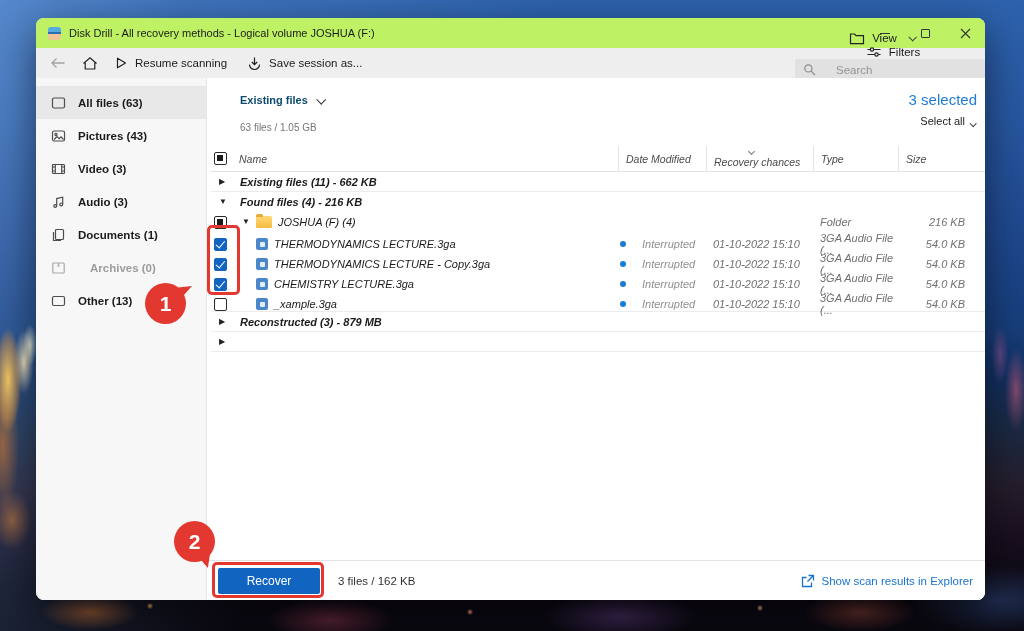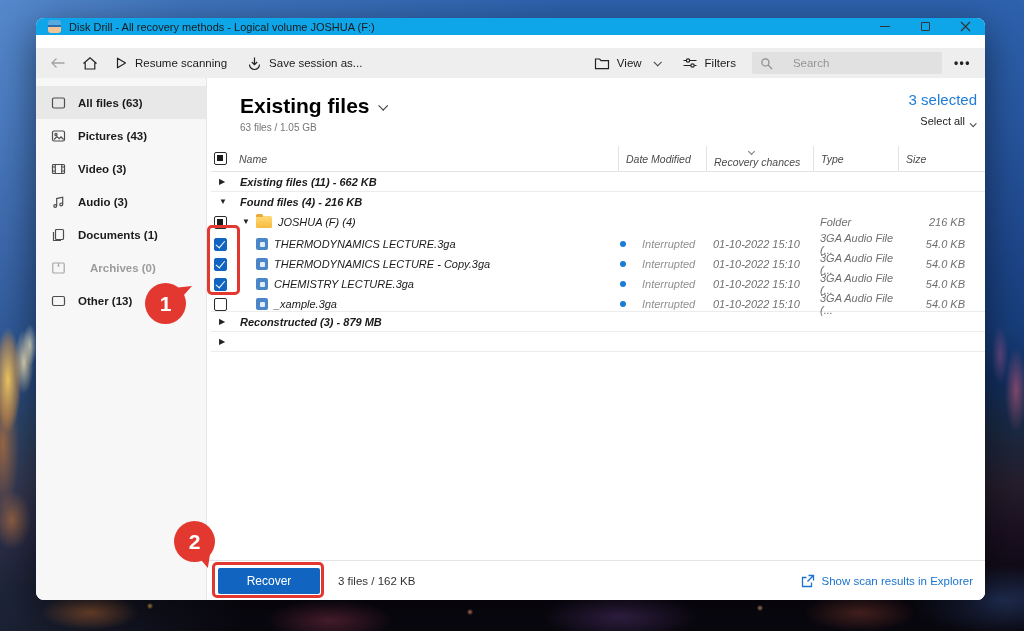--- a/index.html
+++ b/index.html
@@ -26,39 +26,39 @@
       radial-gradient(4px 4px at 760px 608px, rgba(255,190,140,.9), transparent 80%),
       linear-gradient(118deg, rgba(125,175,235,.5) 0%, rgba(110,160,225,.28) 14%, rgba(40,80,150,0) 42%),
       linear-gradient(180deg, #2d62ad 0%, #27559e 20%, #1e478c 38%, #173d7a 52%, #122f60 60%, #1a2942 68%, #251d2c 77%, #190f20 85%, #0c0913 93%, #0a0810 100%);
   }
 
   
   #win { position:absolute; left:36px; top:18px; width:949px; height:582px; background:#fff;
          border-radius:8px; overflow:hidden; box-shadow:0 12px 38px rgba(0,0,0,.5); }
 
   
-  #titlebar { position:absolute; left:0; top:0; right:0; height:17px; background:#0ea5e9; display:flex; align-items:center; }
+  #titlebar { position:absolute; left:0; top:0; right:0; height:30px; background:#bef264; display:flex; align-items:center; }
   #app-icon { width:13px; height:13px; margin-left:12px; border-radius:3px;
     background:linear-gradient(180deg,#57aadf 0 40%, #2a6db0 40% 56%, #f0c497 56% 100%); }
   #win-title { margin-left:8px; font-size:11px; color:#1b1b1b; }
   #win-controls { margin-left:auto; display:flex; align-items:center; height:100%; }
   .wc { width:40px; height:100%; display:flex; align-items:center; justify-content:center; }
   .wc-min i { display:block; width:10px; height:1px; background:#333; }
   .wc-max i { display:block; width:9px; height:9px; border:1px solid #333; border-radius:1px; }
   .wc-close svg { display:block; }
 
   
   #toolbar { position:absolute; left:0; top:30px; right:0; height:30px; background:#eeeeee;
              display:flex; align-items:center; font-size:11.5px; color:#1b1b1b; }
   .tb-ico { display:flex; align-items:center; justify-content:center; }
   #tb-back { margin-left:14px; color:#a3a3a3; }
   #tb-home { margin-left:16px; }
   #tb-resume { margin-left:16px; display:flex; align-items:center; gap:7px; }
   #tb-save { margin-left:20px; display:flex; align-items:center; gap:7px; }
-  #tb-right { margin-left:auto; display:flex; align-items:center; }
+  #tb-right { margin-left:auto; display:flex; align-items:center;flex-direction:column; }
   #tb-view { display:flex; align-items:center; gap:7px; }
   #tb-filters { display:flex; align-items:center; gap:7px; margin-left:22px; }
   #tb-search { margin-left:16px; width:190px; height:22px; background:#e1e1e1; border-radius:2px;
                display:flex; align-items:center; padding:0 8px; gap:20px; }
   #tb-search input { border:none; outline:none; background:transparent; font-size:11.5px; color:#444; width:150px;
                      font-family:"Liberation Sans","DejaVu Sans",sans-serif; }
   #tb-search input::placeholder { color:#949494; }
   #tb-more { margin-left:12px; margin-right:14px; font-weight:bold; letter-spacing:1.5px; color:#222; font-size:12px; }
 
   .chev { display:inline-block; width:6px; height:6px; border-right:1.4px solid #444; border-bottom:1.4px solid #444;
@@ -68,21 +68,21 @@
   #sidebar { position:absolute; left:0; top:60px; bottom:0; width:171px; background:#f7f7f7; border-right:1px solid #e6e6e6; padding-top:8px; }
   .side-item { height:33px; display:flex; align-items:center; padding-left:15px; gap:12px;
                font-size:11.5px; font-weight:600; color:#1b1b1b; }
   .side-item.selected { background:#e8e8e8; }
   .side-item.disabled { color:#9c9c9c;gap:24px; }
   .side-item.disabled svg { stroke:#a8a8a8; }
   .side-item svg { stroke:#4d4d4d; }
 
   
   #main { position:absolute; left:171px; top:60px; right:0; bottom:0; background:#fff; }
-  #sec-title { position:absolute; left:33px; top:16px; font-size:21px; font-weight:700; color:#000000; display:flex; align-items:center; }
+  #sec-title { position:absolute; left:33px; top:16px; font-size:11px; font-weight:700; color:#0c4a6e; display:flex; align-items:center; }
   #sec-title .chev { width:7px; height:7px; margin-left:9px; border-width:0 1.6px 1.6px 0; border-color:#333; }
   #sec-sub { position:absolute; left:33px; top:44px; font-size:10px; color:#767676; }
   #sel-count { position:absolute; right:8px; top:13px; font-size:15px; color:#1f7cd6; }
   #sel-all { position:absolute; right:10px; top:37px; font-size:11px; color:#1b1b1b; display:flex; align-items:flex-end; }
   #sel-all .chev { width:5px; height:5px; }
 
   
   #table { position:absolute; left:4px; top:68px; width:774px;font-style:italic; }
   .grid { display:grid; grid-template-columns:28px 379px 88px 107px 85px 87px; align-items:center; }
   #thead { height:26px; border-bottom:1px solid #e3e3e3; font-size:10.5px; color:#4a4a4a; }

